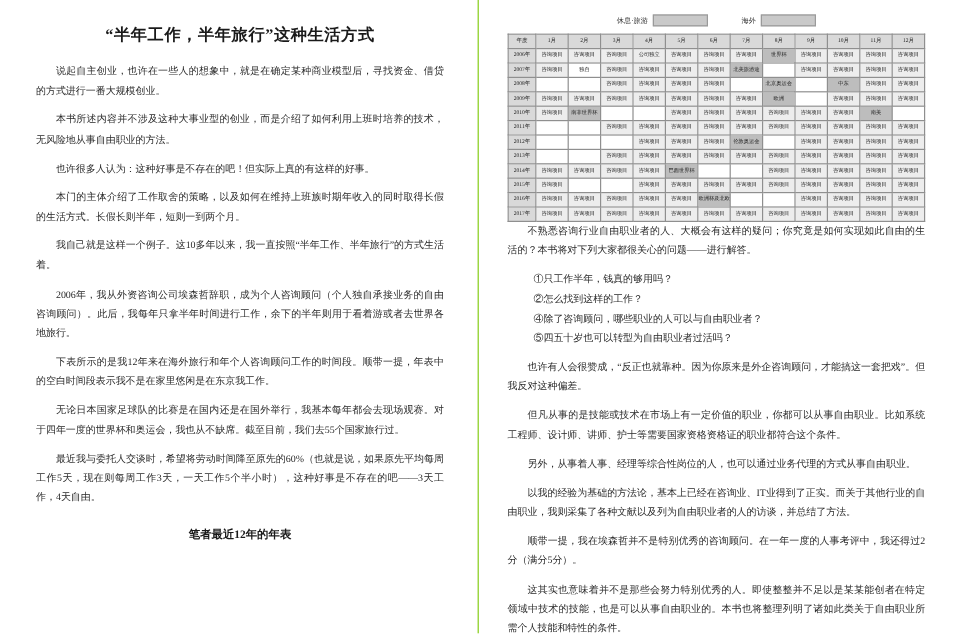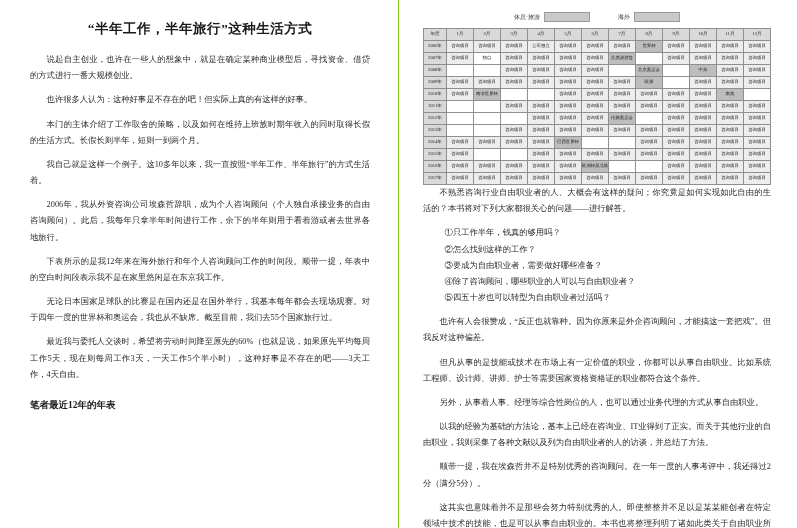--- a/index.html
+++ b/index.html
@@ -44,20 +44,21 @@
   }
   p.para {
     font-size: 8.3px;
     line-height: 1.95;
     margin: 0 0 8px 0;
     text-align: justify;
     text-indent: 2em;
     color: #2a2a2a;
   }
   .sec-title {
+    text-align: center;
     font-size: 9.5px;
     font-weight: bold;
     margin: 16px 0 6px 0;
   }
   
   .tbl-header-row {
     display: flex;
     justify-content: center;
     align-items: center;
     gap: 28px;
@@ -116,20 +117,21 @@
 </style>
 </head>
 <body>
 
 <div class="page">
 
   <div class="col col-left">
     <div class="doc-title">“半年工作，半年旅行”这种生活方式</div>
 
     <p class="para">说起自主创业，也许在一些人的想象中，就是在确定某种商业模型后，寻找资金、借贷的方式进行一番大规模创业。</p>
+    <p class="para">本书所述内容并不涉及这种大事业型的创业，而是介绍了如何利用上班时培养的技术，无风险地从事自由职业的方法。</p>
     <p class="para">也许很多人认为：这种好事是不存在的吧！但实际上真的有这样的好事。</p>
     <p class="para">本门的主体介绍了工作取舍的策略，以及如何在维持上班族时期年收入的同时取得长假的生活方式。长假长则半年，短则一到两个月。</p>
     <p class="para">我自己就是这样一个例子。这10多年以来，我一直按照“半年工作、半年旅行”的方式生活着。</p>
     <p class="para">2006年，我从外资咨询公司埃森哲辞职，成为个人咨询顾问（个人独自承接业务的自由咨询顾问）。此后，我每年只拿半年时间进行工作，余下的半年则用于看着游或者去世界各地旅行。</p>
     <p class="para">下表所示的是我12年来在海外旅行和年个人咨询顾问工作的时间段。顺带一提，年表中的空白时间段表示我不是在家里悠闲是在东京我工作。</p>
     <p class="para">无论日本国家足球队的比赛是在国内还是在国外举行，我基本每年都会去现场观赛。对于四年一度的世界杯和奥运会，我也从不缺席。截至目前，我们去55个国家旅行过。</p>
     <p class="para">最近我与委托人交谈时，希望将劳动时间降至原先的60%（也就是说，如果原先平均每周工作5天，现在则每周工作3天，一天工作5个半小时），这种好事是不存在的吧——3天工作，4天自由。</p>
 
     <div class="sec-title">笔者最近12年的年表</div>
   </div>
@@ -347,21 +349,20 @@
             <td class="work">咨询项目</td>
           </tr>
         </tbody>
     </table>
 
     <p class="para">不熟悉咨询行业自由职业者的人、大概会有这样的疑问；你究竟是如何实现如此自由的生活的？本书将对下列大家都很关心的问题——进行解答。</p>
 
     <ul class="num-list">
       <li>①只工作半年，钱真的够用吗？</li>
       <li>②怎么找到这样的工作？</li>
-      <li>③要成为自由职业者，需要做好哪些准备？</li>
       <li>④除了咨询顾问，哪些职业的人可以与自由职业者？</li>
       <li>⑤四五十岁也可以转型为自由职业者过活吗？</li>
     </ul>
 
     <p class="para">也许有人会很赞成，“反正也就靠种。因为你原来是外企咨询顾问，才能搞这一套把戏”。但我反对这种偏差。</p>
     <p class="para">但凡从事的是技能或技术在市场上有一定价值的职业，你都可以从事自由职业。比如系统工程师、设计师、讲师、护士等需要国家资格资格证的职业都符合这个条件。</p>
     <p class="para">另外，从事着人事、经理等综合性岗位的人，也可以通过业务代理的方式从事自由职业。</p>
     <p class="para">以我的经验为基础的方法论，基本上已经在咨询业、IT业得到了正实。而关于其他行业的自由职业，我则采集了各种文献以及列为自由职业者的人的访谈，并总结了方法。</p>
     <p class="para">顺带一提，我在埃森哲并不是特别优秀的咨询顾问。在一年一度的人事考评中，我还得过2分（满分5分）。</p>
     <p class="para">这其实也意味着并不是那些会努力特别优秀的人。即使整整并不足以是某某能创者在特定领域中技术的技能，也是可以从事自由职业的。本书也将整理列明了诸如此类关于自由职业所需个人技能和特性的条件。</p>

